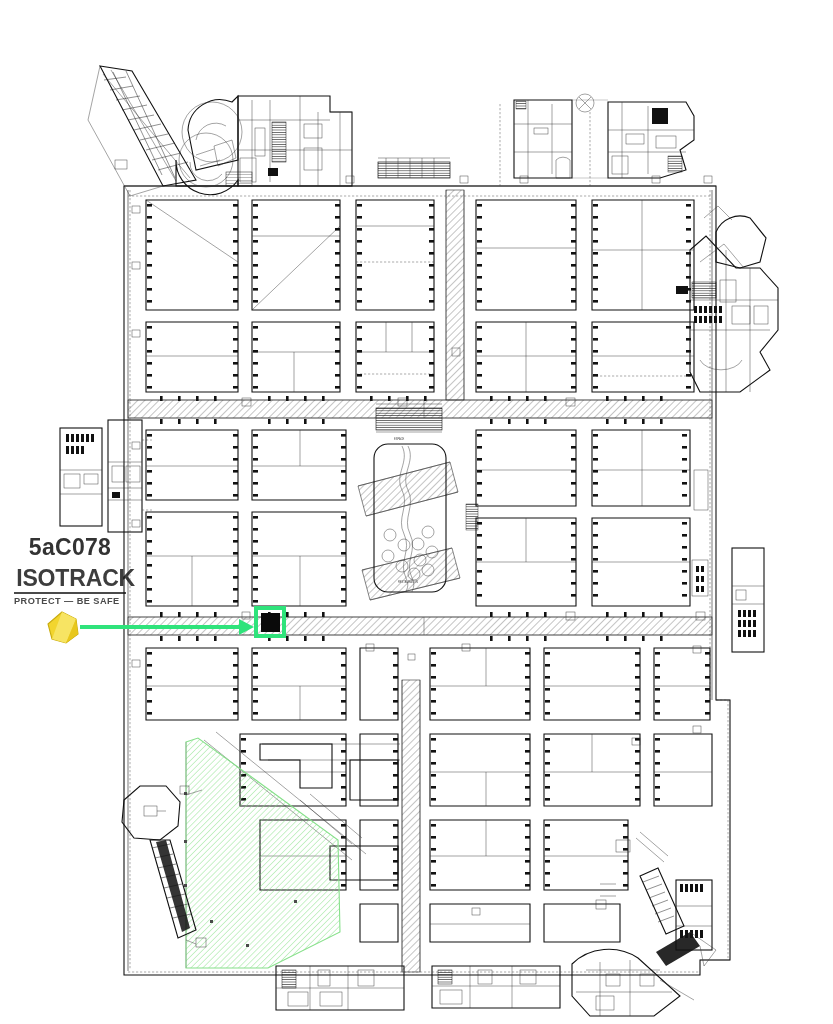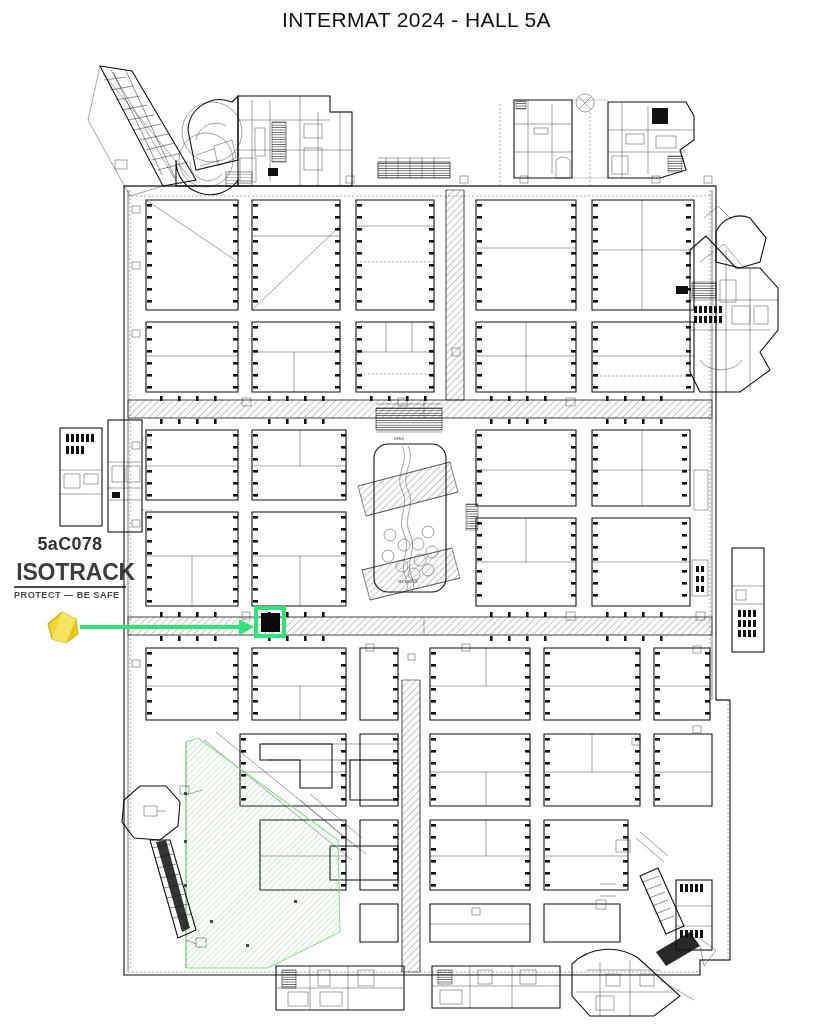--- a/index.html
+++ b/index.html
@@ -10,21 +10,21 @@
 
   
   #title{
     position:absolute;left:0;top:8px;width:833px;
     text-align:center;font-size:21px;letter-spacing:.4px;
     color:#111;font-weight:400;
   }
 
   
   #label-block{position:absolute;left:14px;top:534px;width:112px;color:#3b3b3b;}
-  #stand-no{font-size:18px;font-weight:700;letter-spacing:.3px;text-align:center;color:#333;}
+  #stand-no{font-size:23px;font-weight:700;letter-spacing:.3px;text-align:center;color:#333;}
   #brand{font-size:24px;font-weight:700;letter-spacing:-.2px;text-align:center;
          line-height:1.08;margin-top:4px;color:#3d3d3d;
          font-family:"Liberation Sans Narrow","Liberation Sans",sans-serif;
          transform:scaleX(.96);transform-origin:center;}
   #brand-rule{height:2px;background:#4a4a4a;margin:1px 0 2px 0;}
   #tagline{font-size:9.2px;font-weight:700;letter-spacing:.45px;color:#4a4a4a;}
 
   
   #map{position:absolute;left:0;top:0;width:833px;height:1024px;}
   .wall{fill:none;stroke:#111;stroke-width:1.1;}
@@ -39,21 +39,20 @@
   .gem{fill:#f2d52e;stroke:#c9ac10;stroke-width:1.1;}
   .greenzone{fill:url(#gh);stroke:#86e08a;stroke-width:1.1;}
   .corridor{fill:url(#ch);stroke:#333;stroke-width:.6;}
   .micro{font-size:2.6px;fill:#444;font-family:"Liberation Sans",sans-serif;}
 </style>
 </head>
 <body>
 
 <div id="page">
 
-  <div id="title">INTERMAT 2024 - HALL 5A</div>
 
   <div id="label-block">
     <div id="stand-no">5aC078</div>
     <div id="brand">ISOTRACK</div>
     <div id="brand-rule"></div>
     <div id="tagline">PROTECT — BE SAFE</div>
   </div>
 
   <svg id="map" viewBox="0 0 833 1024">
     <defs>

